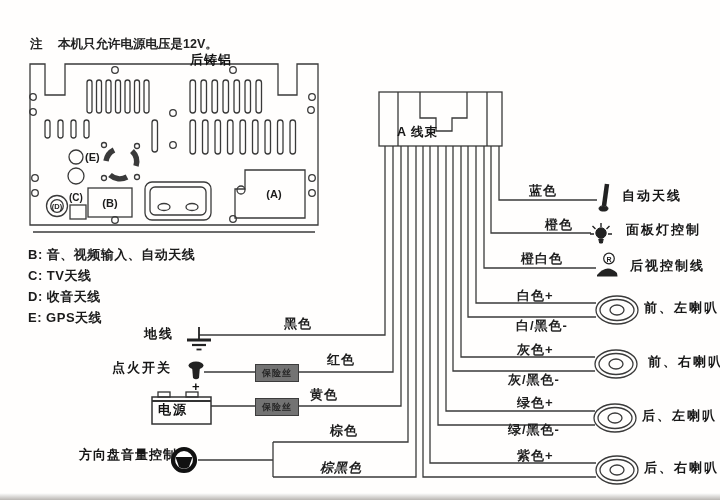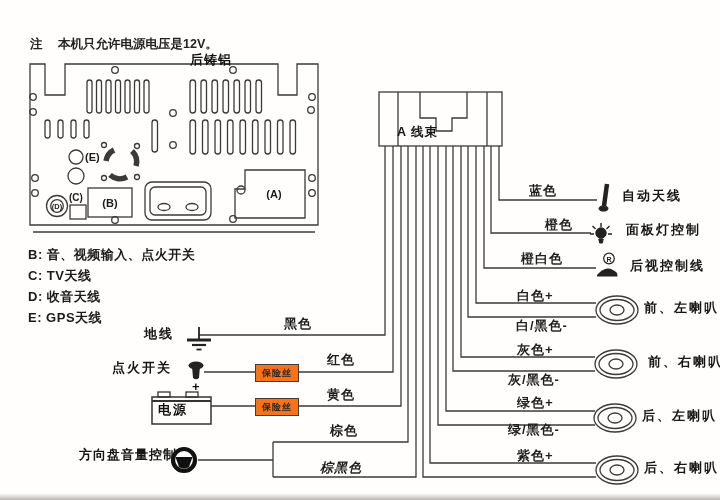--- a/index.html
+++ b/index.html
@@ -9,21 +9,21 @@
   .lbl{position:absolute;font-size:13px;font-weight:600;letter-spacing:1px;
        white-space:nowrap;color:#1f1f1f;line-height:1.1;}
   .dev{position:absolute;font-size:13px;font-weight:700;letter-spacing:2px;
        white-space:nowrap;color:#161616;line-height:1.1;}
   .title{position:absolute;left:8px;top:6px;font-size:18px;font-weight:800;
          letter-spacing:2px;color:#0d0d0d;}
   .note{position:absolute;top:36px;font-size:12.5px;font-weight:600;color:#222;}
   .legend-item{position:absolute;left:28px;font-size:13px;font-weight:600;
                letter-spacing:0.5px;color:#1b1b1b;}
   .fuse{position:absolute;width:42px;height:16px;border:1.3px solid #3c3c3c;
-        background:#f97316;font-size:9px;font-weight:700;letter-spacing:1px;
+        background:#737373;font-size:9px;font-weight:700;letter-spacing:1px;
         display:flex;align-items:center;justify-content:center;color:#262626;}
   .toplab{position:absolute;left:150px;top:51px;font-size:13px;font-weight:800;
           letter-spacing:1px;color:#111;margin-left:40px;}
   .connlab{position:absolute;left:397px;top:124px;font-size:12.5px;font-weight:700;
            letter-spacing:1px;color:#161616;}
   .batt-text{position:absolute;left:158px;top:401px;font-size:13px;font-weight:800;
              letter-spacing:2px;color:#111;}
   .plus{position:absolute;left:192px;top:379px;font-size:13px;font-weight:800;color:#111;}
   .bottom-shade{position:absolute;left:0;bottom:0;width:720px;height:7px;
                 background:linear-gradient(#ffffff,#b9b6b2);}
@@ -132,21 +132,21 @@
     <g fill="#1c1c1c" font-family="Liberation Sans, sans-serif" font-weight="600">
       <text x="57" y="103" font-size="11">(E)</text>
       <text x="29" y="151" font-size="7.5" text-anchor="middle">(D)</text>
       <text x="41" y="143" font-size="10">(C)</text>
       <text x="82" y="149" font-size="11" text-anchor="middle">(B)</text>
       <text x="246" y="140" font-size="11" text-anchor="middle">(A)</text>
     </g>
   </svg>
   <div class="toplab">后铸铝</div>
 
-  <div class="legend-item" style="top:246px;">B: 音、视频输入、点火开关</div>
+  <div class="legend-item" style="top:246px;">B: 音、视频输入、自动天线</div>
   <div class="legend-item" style="top:267px;">C: TV天线</div>
   <div class="legend-item" style="top:288px;">D: 收音天线</div>
   <div class="legend-item" style="top:309px;">E: GPS天线</div>
 
   <svg class="abs" style="left:0;top:0;" width="720" height="500" viewBox="0 0 720 500">
 
     <g class="ln">
       <rect x="379" y="92" width="123" height="54"></rect>
       <path d="M398 92 V146 M487 92 V146"></path>
       <path d="M420 92 V118 H436 V131 H452 V118 H467 V92"></path>
@@ -265,20 +265,20 @@
   <div class="dev" style="left:144px;top:327px;">地线</div>
   <div class="lbl" style="left:284px;top:317px;">黑色</div>
 
   <div class="dev" style="left:112px;top:361px;">点火开关</div>
   <div class="fuse" style="left:255px;top:364px;">保险丝</div>
   <div class="lbl" style="left:327px;top:353px;">红色</div>
 
   <div class="batt-text">电源</div>
   <div class="plus">+</div>
   <div class="fuse" style="left:255px;top:398px;">保险丝</div>
-  <div class="lbl" style="left:327px;top:388px;">黄色</div>
+  <div class="lbl" style="left:310px;top:388px;">黄色</div>
 
   <div class="lbl" style="left:330px;top:424px;">棕色</div>
   <div class="lbl" style="left:320px;top:461px;font-style:italic;">棕黑色</div>
   <div class="dev" style="left:63px;top:448px;letter-spacing:1px;margin-left:16px;">方向盘音量控制</div>
 
   <div class="bottom-shade"></div>
 </div>
 
 </body></html>

